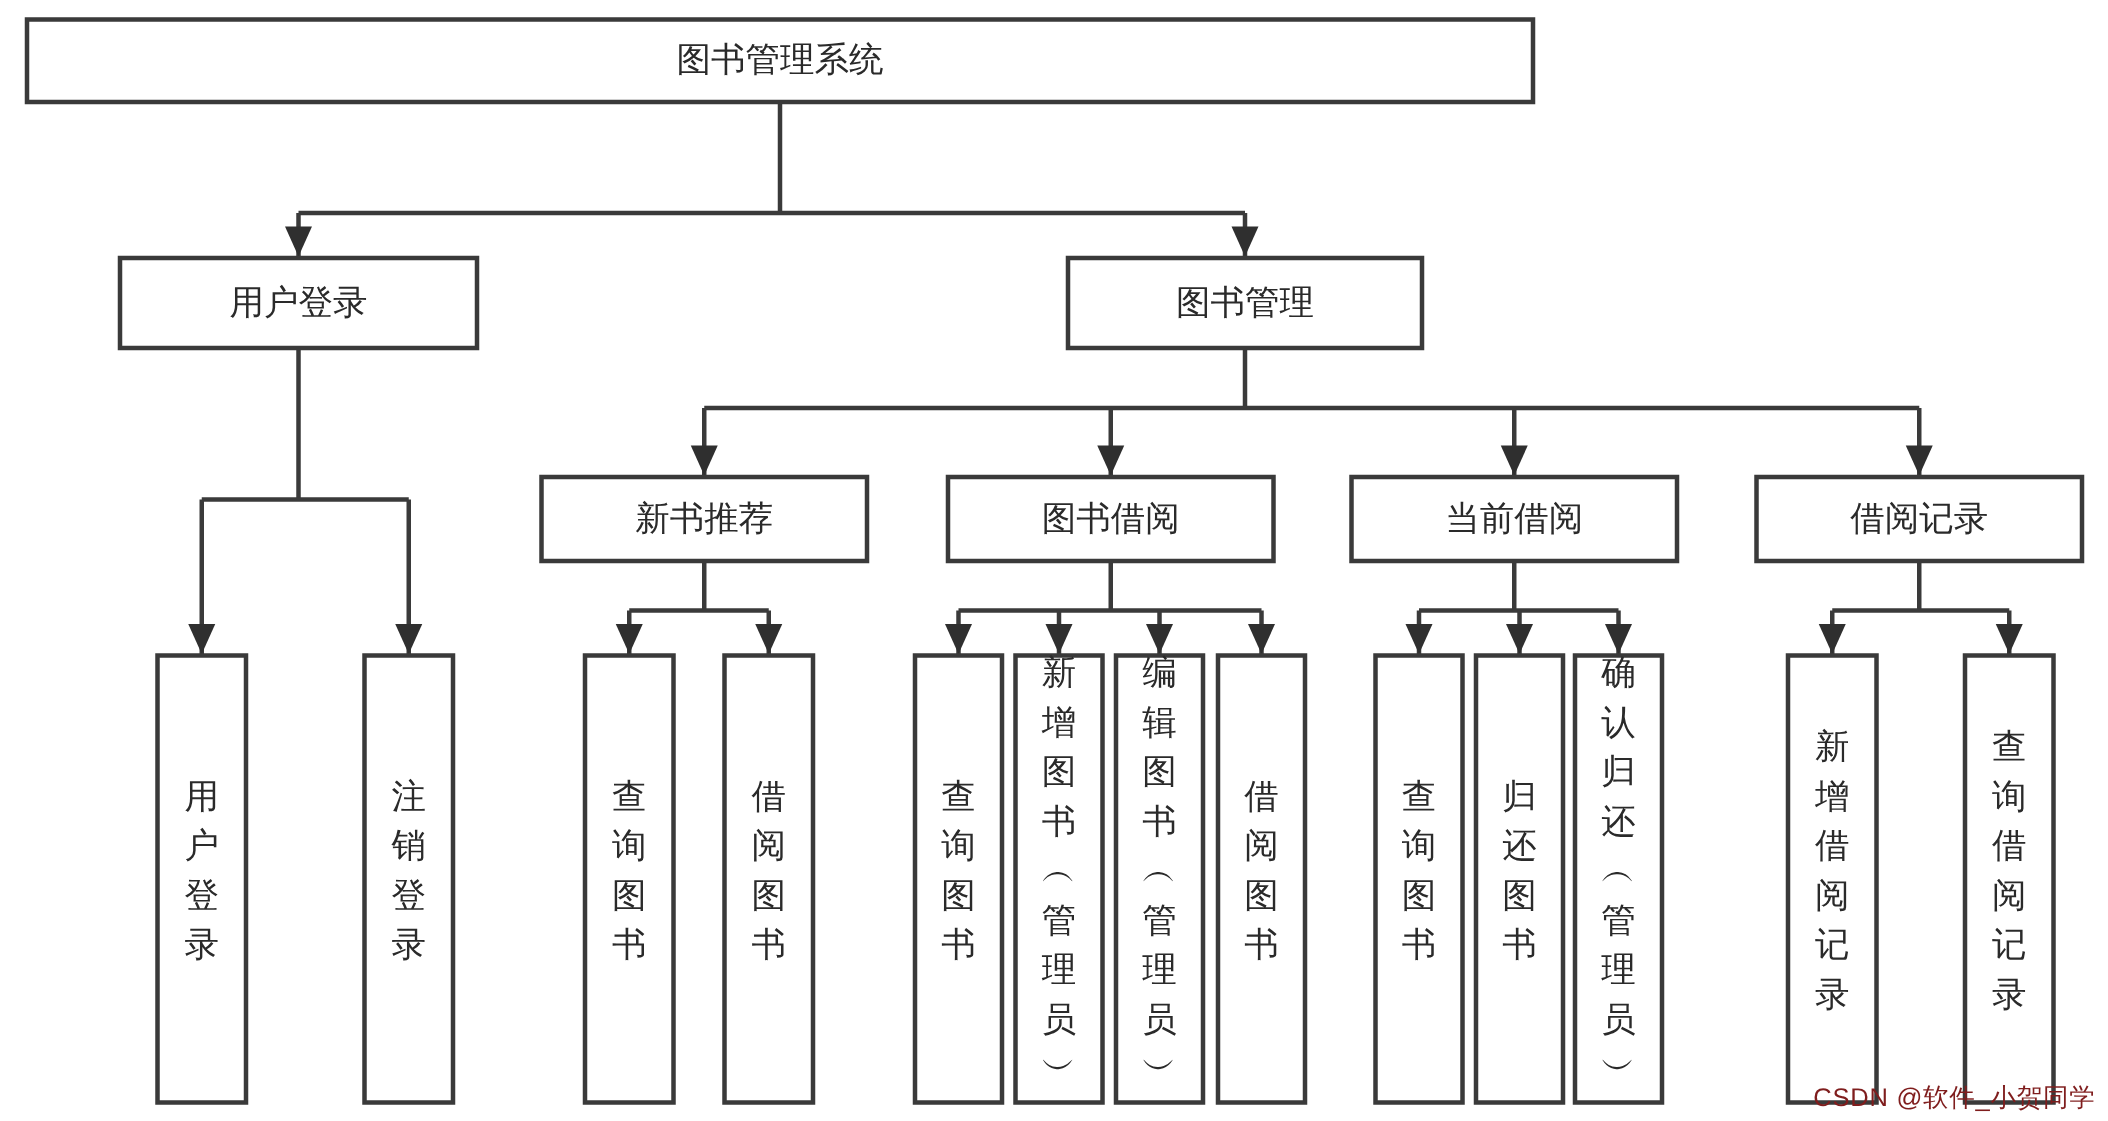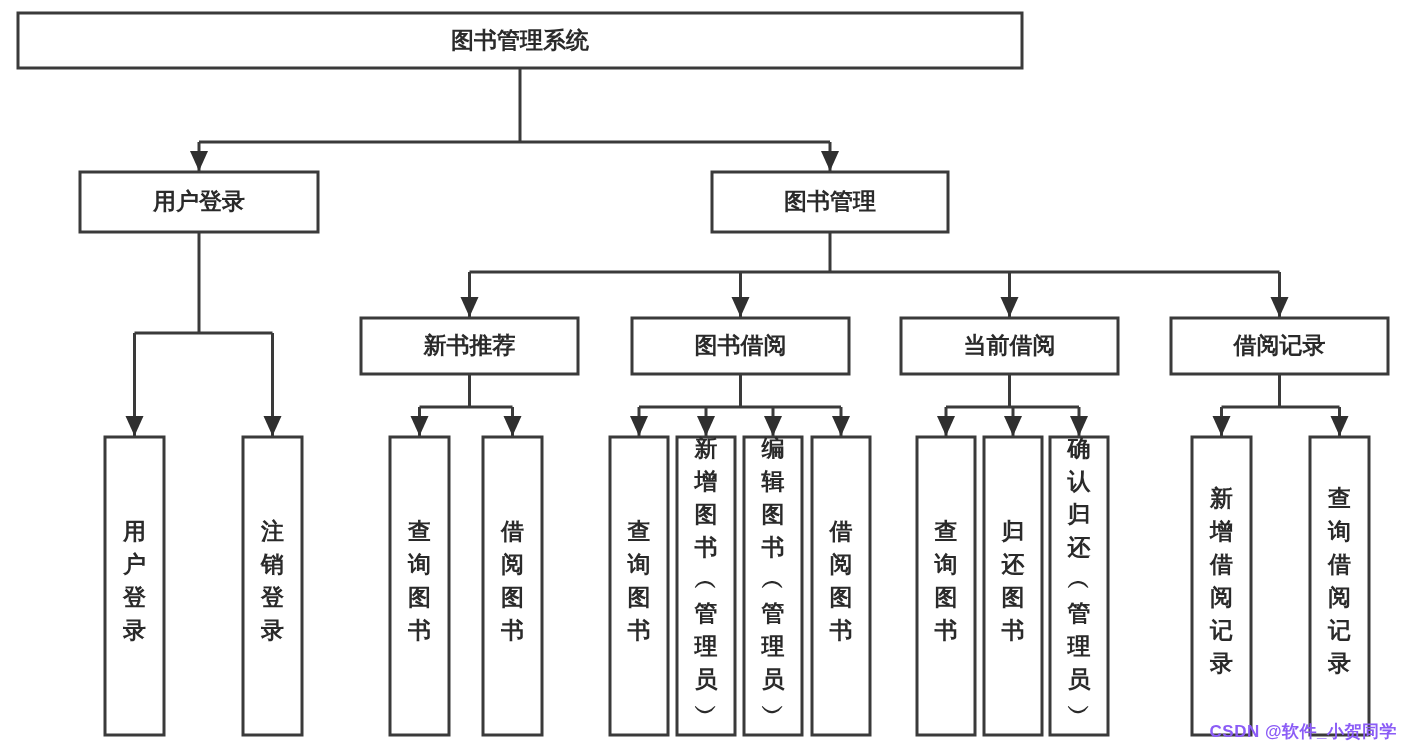--- a/index.html
+++ b/index.html
@@ -9,21 +9,20 @@
   }
   body {
     font-family: "Liberation Sans", "DejaVu Sans", sans-serif;
   }
   #diagram-root {
     position: relative;
     width: 1405px;
     height: 747px;
     background: #ffffff;
     overflow: hidden;
-    font-weight: bold;
   }
   svg#flow-svg {
     position: absolute;
     top: 0;
     left: 0;
     width: 1405px;
     height: 747px;
     display: block;
   }
   .node-box {
@@ -54,21 +53,21 @@
     font-family: "Liberation Sans", "DejaVu Sans", sans-serif;
     font-size: 23px;
     text-anchor: middle;
   }
   .watermark-text {
     position: absolute;
     right: 8px;
     bottom: 4px;
     font-family: "Liberation Sans", "DejaVu Sans", sans-serif;
     font-size: 17px;
-    color: #8b5cf6;
+    color: #7f1d1d;
     letter-spacing: 0.5px;
     user-select: none;
     pointer-events: none;
   }
 </style>
 </head>
 <body>
 
 <div id="diagram-root">
   <svg id="flow-svg" viewBox="0 0 1405 747">

